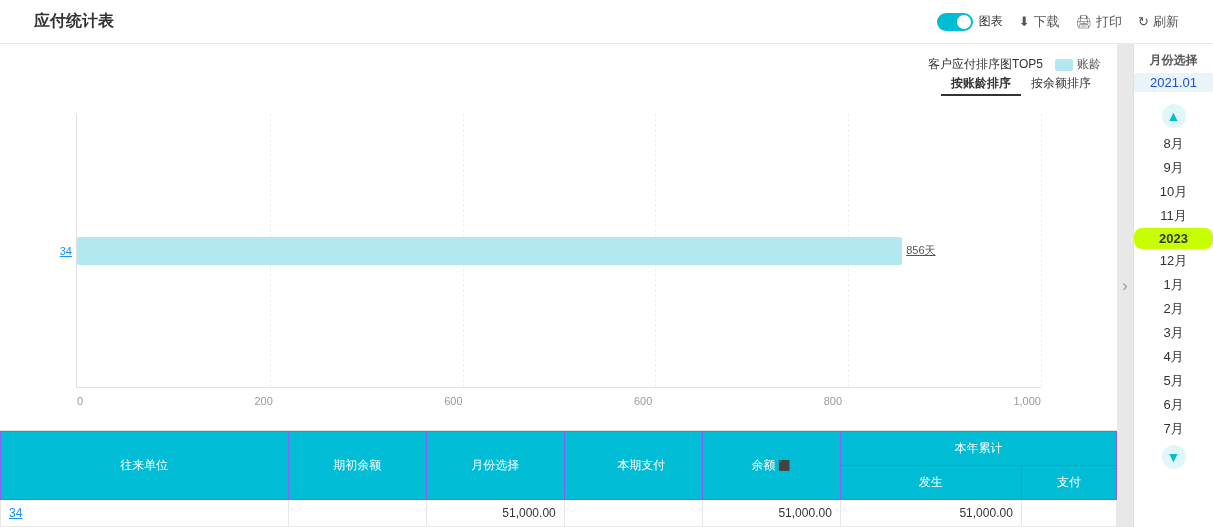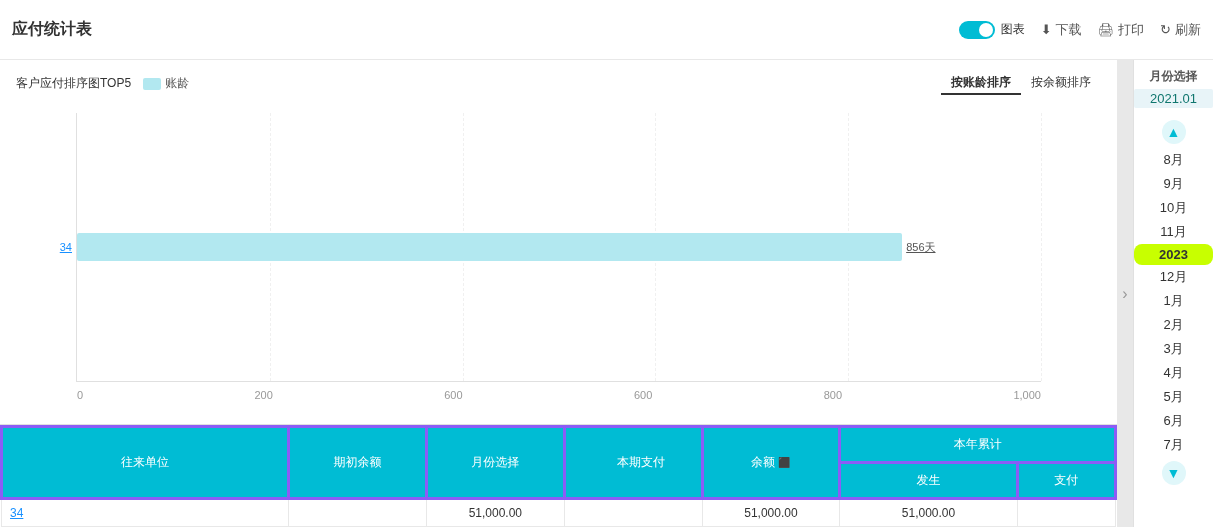--- a/index.html
+++ b/index.html
@@ -1,34 +1,34 @@
 <!DOCTYPE html>
 <html><head>
   <meta charset="utf-8">
   <style>
     * { box-sizing: border-box; margin: 0; padding: 0; }
     body { font-family: 'Microsoft YaHei', Arial, sans-serif; font-size: 12px; background: #f5f5f5; color: #333; width: 1213px; height: 527px; overflow: hidden; }
 
     .main-container { display: flex; flex-direction: column; height: 527px; background: #fff; }
 
     
-    .header { display: flex; align-items: center; justify-content: space-between; padding: 8px 12px; background: #fff; border-bottom: 1px solid #e8e8e8; height: 60px; gap: 24px; }
+    .header { display: flex; align-items: center; justify-content: space-between; padding: 8px 34px; background: #fff; border-bottom: 1px solid #e8e8e8; height: 44px; gap: 24px; }
     .header-title { font-size: 16px; font-weight: bold; color: #333; }
     .header-actions { display: flex; align-items: center; gap: 16px; }
     .toggle-container { display: flex; align-items: center; gap: 6px; }
     .toggle-switch { width: 36px; height: 18px; background: #00bcd4; border-radius: 9px; position: relative; cursor: pointer; }
     .toggle-switch::after { content: ''; position: absolute; width: 14px; height: 14px; background: #fff; border-radius: 50%; top: 2px; right: 2px; }
     .action-btn { display: flex; align-items: center; gap: 4px; cursor: pointer; color: #555; font-size: 13px; }
 
     
     .content-area { display: flex; flex: 1; overflow: hidden; }
 
     
     .chart-section { flex: 1; padding: 12px 16px; display: flex; flex-direction: column; overflow: hidden; }
-    .chart-header { display: flex; align-items: center; justify-content: space-between; margin-bottom: 8px; }
+    .chart-header { display: flex; align-items: flex-end; justify-content: space-between; margin-bottom: 8px; flex-direction: column; }
     .chart-legend { display: flex; align-items: center; gap: 12px; }
     .legend-item { display: flex; align-items: center; gap: 4px; font-size: 12px; color: #555; }
     .legend-color { width: 18px; height: 12px; border-radius: 2px; }
     .chart-sort-btns { display: flex; gap: 0; }
     .sort-btn { padding: 2px 10px; font-size: 12px; cursor: pointer; border: none; background: transparent; color: #333; border-bottom: 2px solid transparent; }
     .sort-btn.active { color: #333; border-bottom: 2px solid #333; font-weight: bold; }
 
     
     .bar-chart { flex: 1; position: relative; padding: 10px 60px 30px 60px; }
     .chart-inner { height: 100%; position: relative; border-left: 1px solid #e0e0e0; border-bottom: 1px solid #e0e0e0; }
@@ -36,29 +36,29 @@
     .bar-label { position: absolute; left: -50px; font-size: 11px; color: #555; text-align: right; width: 45px; text-decoration: underline; cursor: pointer; color: #1890ff; }
     .bar-fill { height: 28px; background: #b2e8f0; border-radius: 2px; }
     .bar-value { position: absolute; font-size: 11px; color: #555; margin-left: 4px; }
     .x-axis { position: absolute; bottom: -20px; left: 0; right: 0; display: flex; justify-content: space-between; }
     .x-label { font-size: 11px; color: #999; }
     .x-gridline { position: absolute; top: 0; bottom: 0; border-left: 1px dashed #f0f0f0; }
 
     
     .table-section { border-top: 1px solid #e0e0e0; }
     .data-table { width: 100%; border-collapse: collapse; }
-    .data-table th { background: #00bcd4; color: #fff; padding: 8px 6px; text-align: center; font-size: 12px; font-weight: normal; border: 3px solid #8b5cf6; }
-    .data-table td { padding: 6px 8px; text-align: center; font-size: 12px; border: 1px solid #e8e8e8; background: #fff; }
+    .data-table th { background: #00bcd4; color: #fff; padding: 8px 6px; text-align: center; font-size: 12px; font-weight: normal; border: 1px solid #8b5cf6; }
+    .data-table td { padding: 6px 8px; text-align: right; font-size: 12px; border: 1px solid #e8e8e8; background: #fff; }
     .data-table td.left-align { text-align: left; }
     .data-table td a { color: #1890ff; text-decoration: underline; }
 
     
     .sidebar { width: 80px; background: #fff; border-left: 1px solid #e0e0e0; display: flex; flex-direction: column; align-items: center; padding: 8px 0; }
     .sidebar-title { font-size: 12px; color: #555; margin-bottom: 4px; font-weight: bold; }
-    .sidebar-year { font-size: 13px; color: #0f766e; margin-bottom: 8px; background: #e8f4f8; padding: 2px 8px; border-radius: 2px; width: 100%; text-align: center; }
+    .sidebar-year { font-size: 13px; color: #1d4ed8; margin-bottom: 8px; background: #e8f4f8; padding: 2px 8px; border-radius: 2px; width: 100%; text-align: center; }
     .sidebar-nav-btn { width: 24px; height: 24px; border-radius: 50%; background: #e0f7fa; display: flex; align-items: center; justify-content: center; cursor: pointer; color: #00bcd4; font-size: 14px; margin: 4px 0; }
     .sidebar-month { font-size: 13px; color: #333; padding: 3px 0; cursor: pointer; width: 100%; text-align: center; }
     .sidebar-month.year-label { background: #c8ff00; color: #333; font-weight: bold; padding: 3px 6px; border-radius: 8px; }
 
     .divider-arrow { width: 16px; background: #e8e8e8; display: flex; align-items: center; justify-content: center; cursor: pointer; color: #999; font-size: 16px; flex-shrink: 0; }
   </style>
 </head>
 <body>
 
 <div class="main-container">

